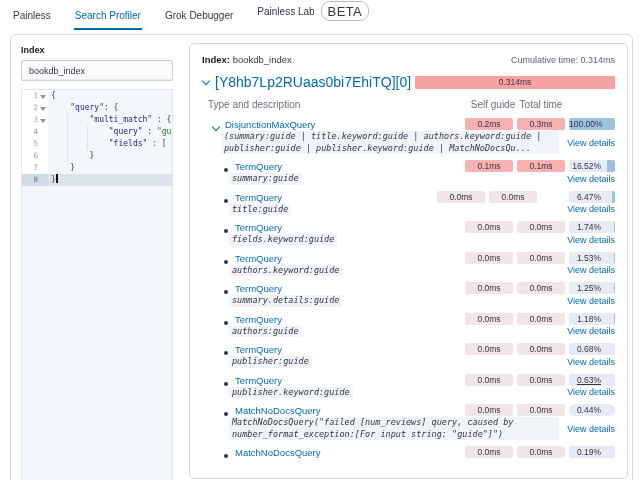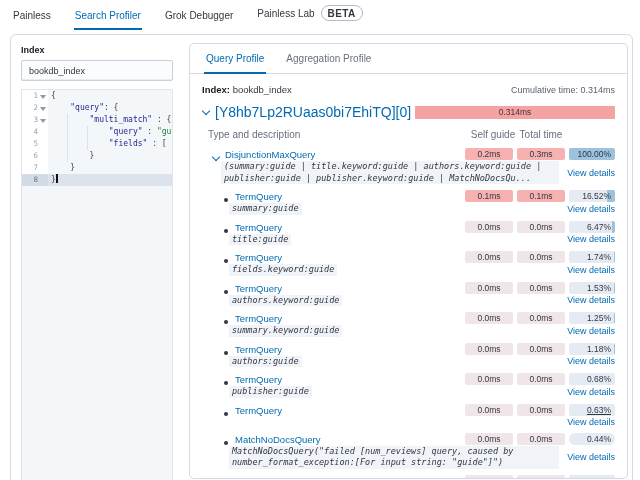--- a/index.html
+++ b/index.html
@@ -5,21 +5,21 @@
   *{box-sizing:border-box;margin:0;padding:0;}
   html,body{width:640px;height:480px;overflow:hidden;background:#fff;
     font-family:"Liberation Sans","DejaVu Sans",sans-serif;color:#343741;}
   a{text-decoration:none;cursor:pointer;}
 
   
   #topnav{display:flex;align-items:flex-end;gap:22px;padding:0 0 0 12px;height:30px;}
   .nav-tab{background:none;border:none;font:inherit;font-size:10px;color:#343741;
     display:flex;align-items:center;gap:6px;padding:6px 1px 7px;border-bottom:2px solid transparent;cursor:pointer;}
   .nav-tab.active{color:#006bb4;border-bottom-color:#006bb4;}
-  .beta{font-size:10px;font-weight:bold;letter-spacing:.4px;color:#343741;border:1px solid #b4bcc9;
+  .beta{font-size:13px;font-weight:normal;letter-spacing:.4px;color:#343741;border:1px solid #b4bcc9;
     border-radius:9px;padding:1.5px 6px;background:#fff;}
 
   
   #outer{position:absolute;left:10px;right:7px;top:34px;height:470px;border:1px solid #d3dae6;
     border-radius:6px;display:flex;padding:8px 4px 0 10px;background:#fff;overflow:hidden;}
 
   
   #left-col{width:152px;flex:0 0 152px;display:flex;flex-direction:column;}
   #index-label{font-size:9px;font-weight:bold;color:#1a1c21;margin:2px 0 5px;}
   #index-input{width:100%;height:21px;border:1px solid #c9d0dc;border-radius:2px;background:#fbfcfd;
@@ -72,21 +72,21 @@
 
   .qrow{margin-bottom:5px;}
   .qmain{display:flex;align-items:flex-end;height:13px;}
   .qmain.child{padding-left:20px;}
   .qmain.root{padding-left:10px;}
   .bullet{width:4px;height:4px;border-radius:50%;background:#343741;display:inline-block;margin:0 7px 0 2px;flex:0 0 auto;}
   .qname{color:#006bb4;font-size:9.5px;white-space:nowrap;}
   .badges{margin-left:auto;display:flex;gap:4px;flex:0 0 auto;}
   .badge{height:12px;line-height:12px;font-size:8.5px;border-radius:2px;color:#343741;}
   .b-time{width:48px;text-align:center;}
-  .b-pct{width:46px;text-align:right;padding-right:4px;}
+  .b-pct{width:46px;text-align:right;padding-right:14px;}
   .qdesc{display:flex;align-items:center;margin-top:1px;}
   .qdesc.child{margin-left:27px;}
   .qdesc.root{margin-left:19px;}
   code.desc{font-family:"DejaVu Sans Mono","Liberation Mono",monospace;font-size:8.5px;line-height:11.5px;
     background:#f0f4f9;color:#343741;padding:0 3px;white-space:pre-wrap;word-break:break-word;max-width:calc(100% - 56px);font-style:italic;}
   .vd{margin-left:auto;color:#006bb4;font-size:9px;padding-left:6px;white-space:nowrap;flex:0 0 auto;}
 </style>
 </head>
 <body>
 
@@ -169,24 +169,20 @@
             </span>
             <span class="ed-code"><span class="tk-p">}</span><span class="cursor"></span></span>
           </div>
         </div>
     </div>
   </div>
 
   <div id="resizer"></div>
 
   <div id="card">
-    <div id="card-tabs">
-        <button class="card-tab active">Query Profile</button>
-        <button class="card-tab">Aggregation Profile</button>
-      </div>
     <div id="card-body">
 
       <div id="index-row">
         <span><b>Index:</b> <span>bookdb_index</span></span>
         <span id="cumulative"><span>Cumulative time:</span> <span>0.314ms</span></span>
       </div>
 
       <div id="shard-row">
         <span class="chev"></span>
         <a id="shard-link">[Y8hb7Lp2RUaas0bi7EhiTQ][0]</a>
@@ -233,21 +229,21 @@
               <a class="vd">View details</a>
             </div>
           </div>
           <div class="qrow">
             <div class="qmain child">
               <span class="bullet"></span>
               <a class="qname">TermQuery</a>
               <span class="badges">
                 <span class="badge b-time" style="background: rgb(240, 230, 233);">0.0ms</span>
                 <span class="badge b-time" style="background: rgb(240, 230, 233);">0.0ms</span>
-                <span class="badge b-pct" style="background: linear-gradient(to left, rgb(156, 194, 221) 6.47%, rgb(230, 235, 243) 6.47%);">6.47%</span>
+                <span class="badge b-pct" style="background: linear-gradient(to left, rgb(156, 194, 221) 6.47%, rgb(230, 235, 243) 6.47%); margin-left: 28px;">6.47%</span>
               </span>
             </div>
             <div class="qdesc child">
               <code class="desc">title:guide</code>
               <a class="vd">View details</a>
             </div>
           </div>
           <div class="qrow">
             <div class="qmain child">
               <span class="bullet"></span>
@@ -282,21 +278,21 @@
             <div class="qmain child">
               <span class="bullet"></span>
               <a class="qname">TermQuery</a>
               <span class="badges">
                 <span class="badge b-time" style="background: rgb(240, 230, 233);">0.0ms</span>
                 <span class="badge b-time" style="background: rgb(240, 230, 233);">0.0ms</span>
                 <span class="badge b-pct" style="background: linear-gradient(to left, rgb(156, 194, 221) 1.25%, rgb(230, 235, 243) 1.25%);">1.25%</span>
               </span>
             </div>
             <div class="qdesc child">
-              <code class="desc">summary.keyword:guide</code>
+              <code class="desc">summary.details:guide</code>
               <a class="vd">View details</a>
             </div>
           </div>
           <div class="qrow">
             <div class="qmain child">
               <span class="bullet"></span>
               <a class="qname">TermQuery</a>
               <span class="badges">
                 <span class="badge b-time" style="background: rgb(240, 230, 233);">0.0ms</span>
                 <span class="badge b-time" style="background: rgb(240, 230, 233);">0.0ms</span>
@@ -327,20 +323,21 @@
             <div class="qmain child">
               <span class="bullet"></span>
               <a class="qname">TermQuery</a>
               <span class="badges">
                 <span class="badge b-time" style="background: rgb(240, 230, 233);">0.0ms</span>
                 <span class="badge b-time" style="background: rgb(240, 230, 233);">0.0ms</span>
                 <span class="badge b-pct" style="background: linear-gradient(to left, rgb(156, 194, 221) 0.63%, rgb(230, 235, 243) 0.63%); text-decoration: underline;">0.63%</span>
               </span>
             </div>
             <div class="qdesc child">
+              <code class="desc">publisher.keyword:guide</code>
               <a class="vd">View details</a>
             </div>
           </div>
           <div class="qrow">
             <div class="qmain child">
               <span class="bullet"></span>
               <a class="qname">MatchNoDocsQuery</a>
               <span class="badges">
                 <span class="badge b-time" style="background: rgb(240, 230, 233);">0.0ms</span>
                 <span class="badge b-time" style="background: rgb(240, 230, 233);">0.0ms</span>

